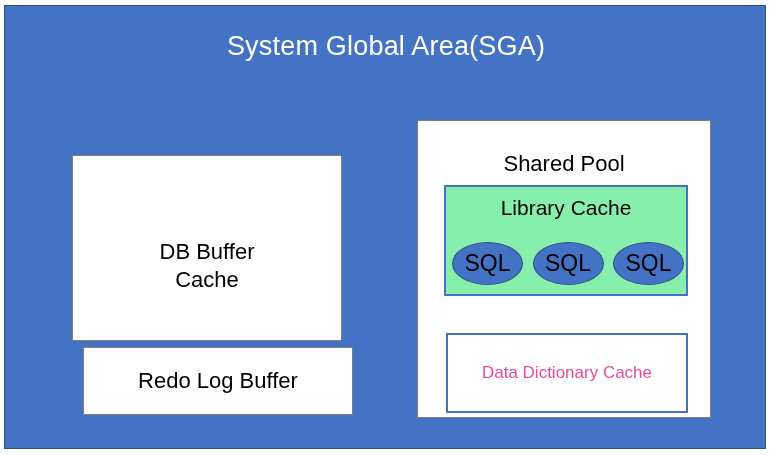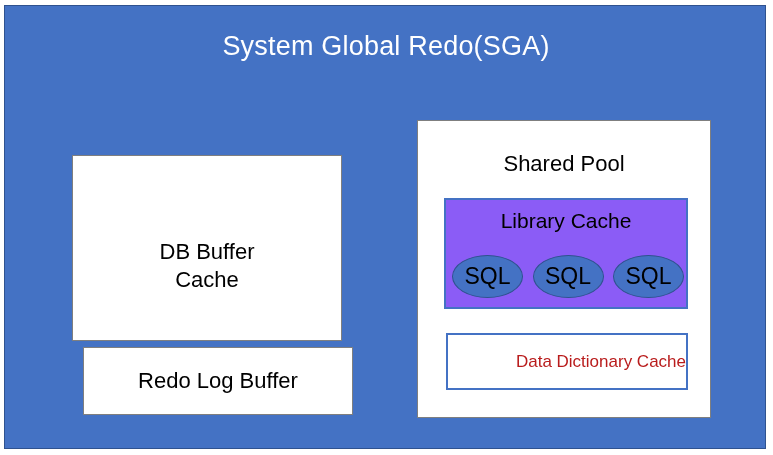--- a/index.html
+++ b/index.html
@@ -104,24 +104,24 @@
     text-align: center;
     font-size: 22px;
     color: #000000;
     white-space: nowrap;
   }
 
   
   #library-cache {
     position: absolute;
     left: 26px;
-    top: 77px;
+    top: 64px;
     width: 244px;
     height: 111px;
-    background: #8b5cf6;
+    background: #86efac;
     box-sizing: border-box;
     border: 2px solid #4472C4;
   }
 
   .library-cache-title {
     position: absolute;
     left: 0;
     top: 8px;
     width: 100%;
     text-align: center;
@@ -155,45 +155,45 @@
     color: #000000;
     line-height: 1;
   }
 
   
   #data-dictionary-cache {
     position: absolute;
     left: 28px;
     top: 212px;
     width: 242px;
-    height: 57px;
+    height: 80px;
     background: #ffffff;
     box-sizing: border-box;
     border: 2px solid #4472C4;
     display: flex;
     align-items: center;
-    justify-content: flex-end;
+    justify-content: center;
     font-size: 17px;
-    color: #b91c1c;
+    color: #ec4899;
     white-space: nowrap;
   }
 
   .two-line {
     white-space: pre-line;
     margin-top: 35px;
   }
 </style>
 </head>
 <body>
 
 <div id="canvas">
 
   <div class="sga-container">
 
-    <div class="sga-title">System Global Redo(SGA)</div>
+    <div class="sga-title">System Global Area(SGA)</div>
 
     <div class="box box-plain two-line" id="db-buffer-cache">
       <span class="two-line">DB Buffer
 Cache</span>
     </div>
 
     <div class="box box-plain" id="redo-log-buffer">
       <span>Redo Log Buffer</span>
     </div>
 

